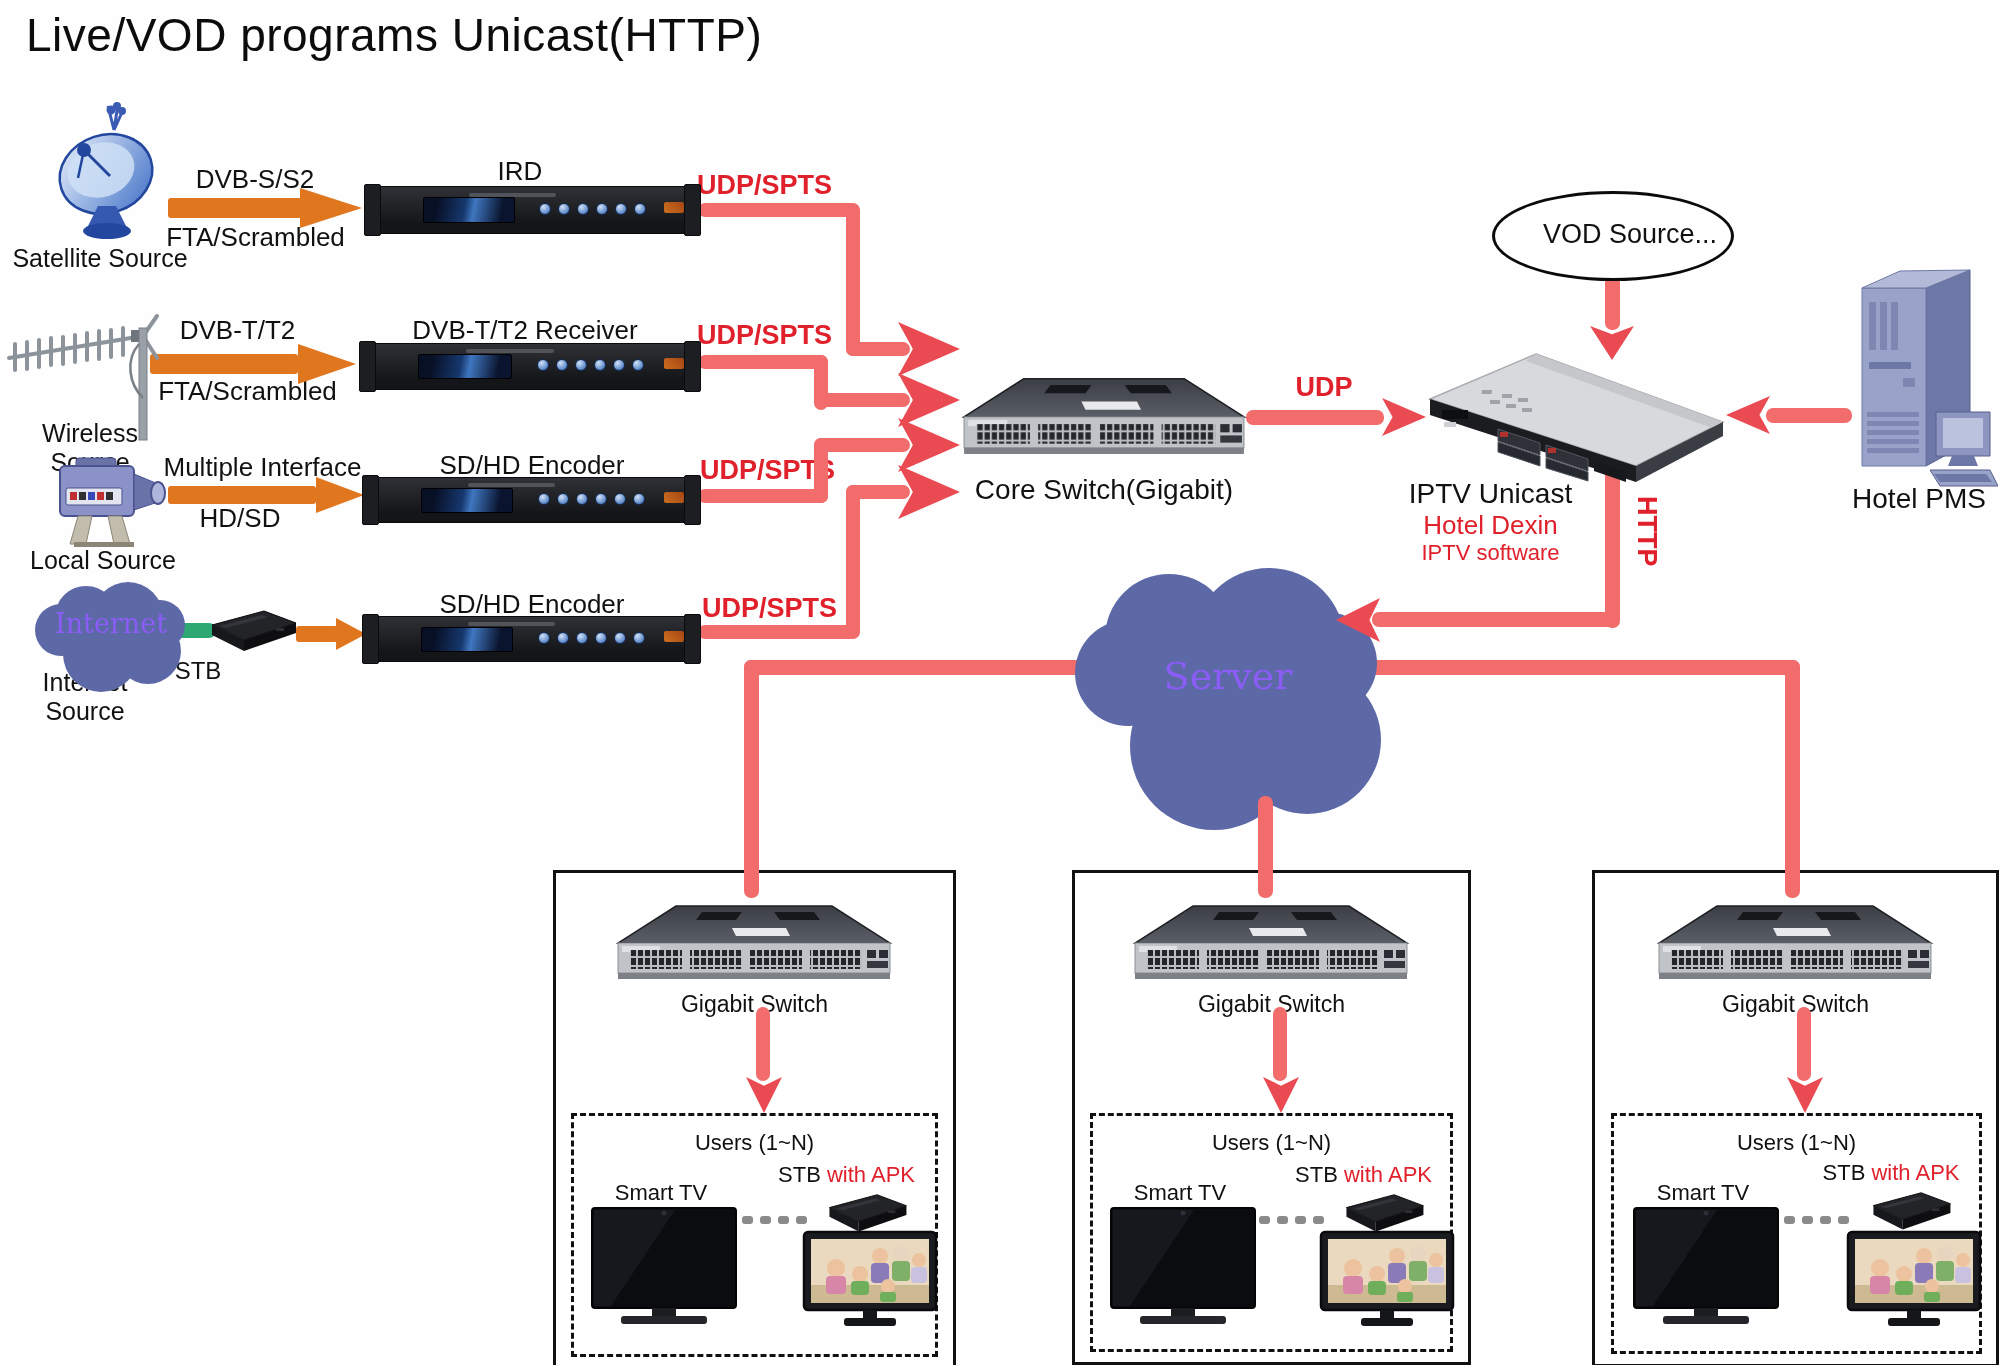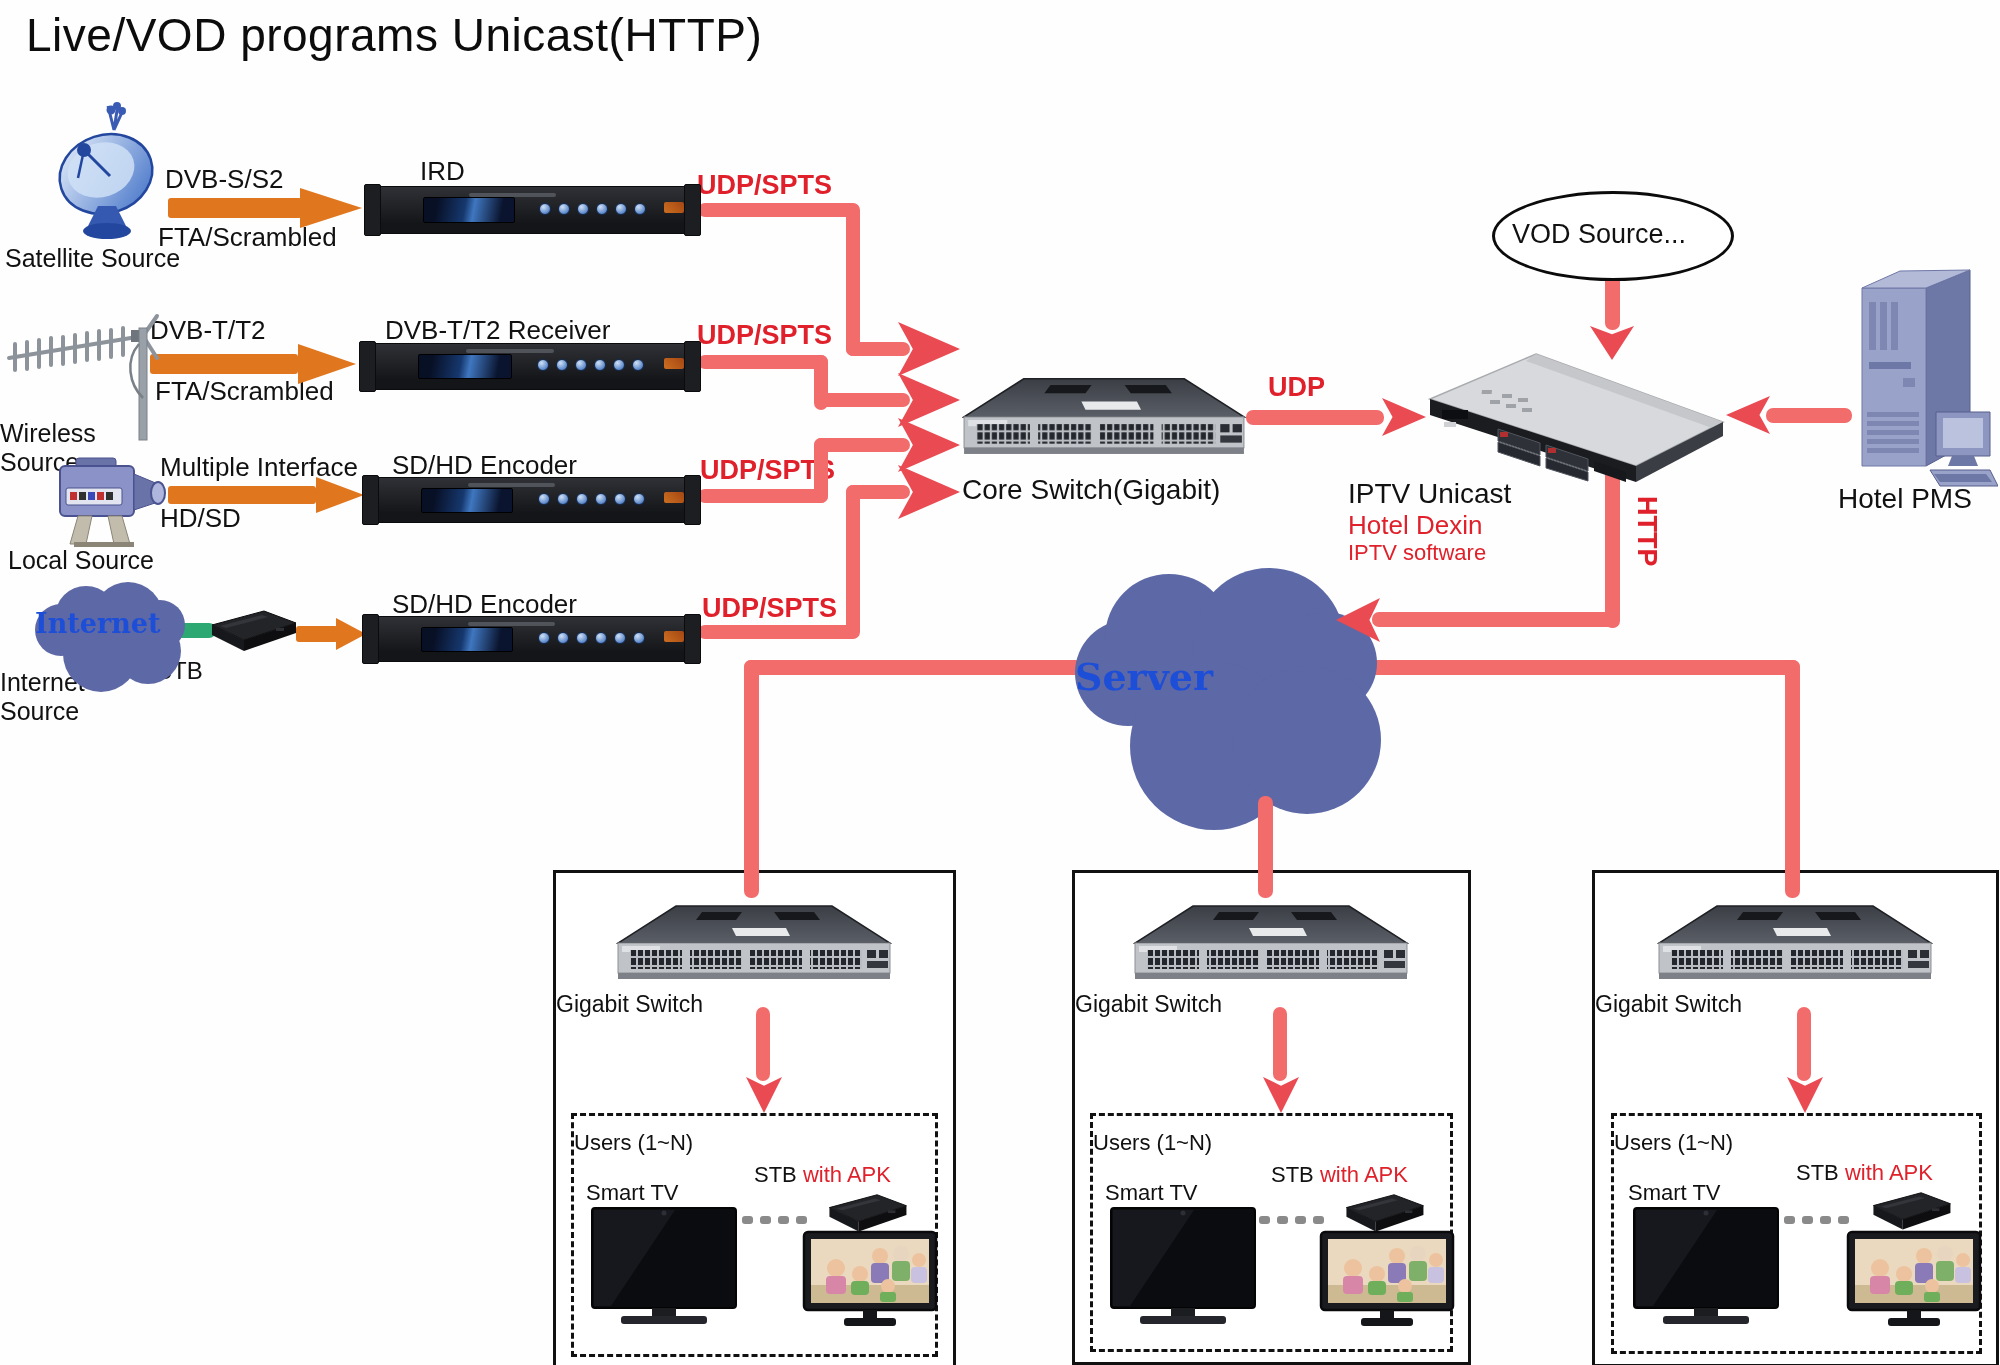--- a/index.html
+++ b/index.html
@@ -8,21 +8,21 @@
     --red-text:#e0202a;
     --orange:#e0761e;
     --cloud:#5d68a6;
     --green:#2ea873;
     --ink:#111;
   }
   html,body{margin:0;padding:0;background:#fff;}
   .canvas{position:relative;width:2000px;height:1365px;background:#fefefe;overflow:hidden;
           font-family:"Liberation Sans",sans-serif;color:var(--ink);}
   .abs{position:absolute;}
-  .ctr{text-align:left;}
+  .ctr{text-align:center;}
   .title{font-size:46px;letter-spacing:.5px;color:#0c0c0c;}
   .lbl{font-size:25px;}
   .lbl-sm{font-size:22px;}
   .devlbl{font-size:26px;}
   .proto{font-size:27px;font-weight:700;color:var(--red-text);}
   .redtxt{color:var(--red-text);}
   
   .rl{position:absolute;background:var(--red-line);border-radius:7px;z-index:2;}
   .z5{z-index:5;}
   
@@ -37,21 +37,21 @@
   .rack::before,.rack::after{content:"";position:absolute;top:-3px;bottom:-3px;width:15px;background:#1d1e22;border:1px solid #0a0b0d;border-radius:2px;}
   .rack::before{left:-2px;} .rack::after{right:-2px;}
   .rack .lcd{position:absolute;left:17%;top:22%;width:27%;height:52%;border:1px solid #000;border-radius:2px;
              background:linear-gradient(100deg,#081026 15%,#16386e 45%,#3f77c0 55%,#0a142e 85%);}
   .rack .btns{position:absolute;left:52%;top:34%;display:flex;gap:7px;}
   .rack .btns i{width:10px;height:10px;border-radius:50%;background:radial-gradient(circle at 35% 30%,#cfe0f5,#5c88c9 70%,#24477e);border:1px solid #13declare;border:1px solid #132c55;}
   .rack .tinytext{position:absolute;left:31%;top:12%;width:26%;height:4px;background:#6b7077;opacity:.6;border-radius:2px;}
   .rack .logo{position:absolute;right:4.5%;top:32%;width:20px;height:11px;border-radius:2px;background:linear-gradient(45deg,#e07820,#b24a10);opacity:.9;}
   
   .cloud i{position:absolute;border-radius:50%;background:var(--cloud);}
-  .cloud-label{font-family:"DejaVu Serif",serif;font-weight:700;color:#1d4ed8;}
+  .cloud-label{font-family:"DejaVu Serif",serif;font-weight:400;color:#8b5cf6;}
   
   .gbox{position:absolute;border:3px solid #111;background:#fff;z-index:1;}
   .dashbox{position:absolute;border:3px dashed #111;background:#fff;}
   .dash-sep{position:absolute;display:flex;gap:7px;z-index:3;}
   .dash-sep i{width:11px;height:8px;border-radius:3px;background:#8a8a8a;}
   .ell{border:3px solid #0b0b0b;border-radius:50%;background:#fff;z-index:6;}
   .vtext{transform:rotate(90deg);transform-origin:top left;white-space:nowrap;}
   svg.icon{position:absolute;z-index:6;overflow:visible;}
 </style>
 </head>

